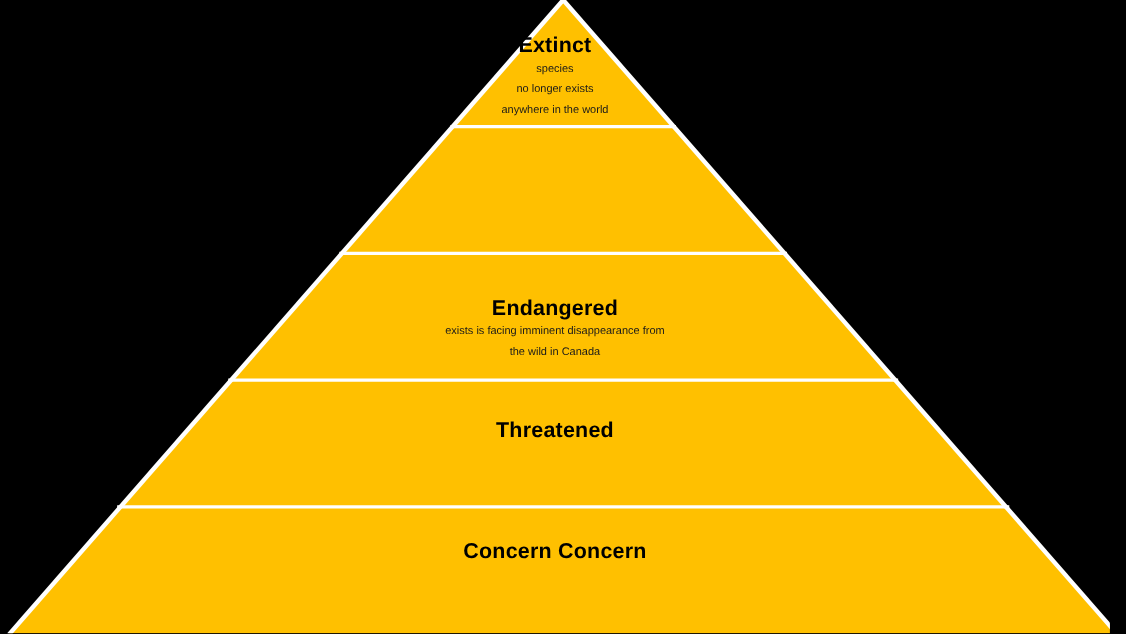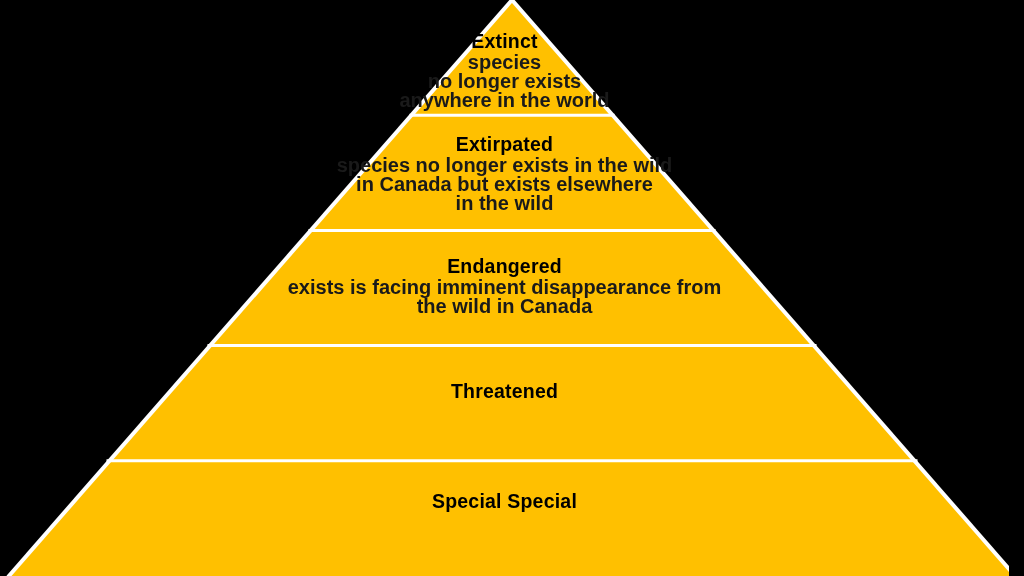--- a/index.html
+++ b/index.html
@@ -44,29 +44,29 @@
   .tier-title {
     margin: 0;
     font-size: 19.5px;
     line-height: 23px;
     font-weight: 700;
     color: var(--title-ink, #000000);
     letter-spacing: 0.2px;
   }
   .tier-desc {
     margin: 0;
-    font-size: 20px;
+    font-size: 10px;
     line-height: 19.2px;
-    font-weight: 700;
+    font-weight: 400;
     color: var(--body-ink, #1A1A1A);
     white-space: pre-line;
   }
   .t1 { top: 30px; }
   .t2 { top: 133px; }
-  .t3 { top: 255px; }
+  .t3 { top: 269px; }
   .t4 { top: 380px; }
   .t5 { top: 490px; }
 </style>
 </head>
 <body>
 
 <div class="stage">
 
   <svg class="pyramid-svg" width="1024" height="576" viewBox="0 0 1024 576" aria-hidden="true">
 
@@ -85,34 +85,28 @@
     <line class="edge" x1="512" y1="0" x2="1016" y2="577"></line>
   </svg>
 
   <div class="tier-text t1">
     <div class="tier-title">Extinct</div>
     <div class="tier-desc">species
 no longer exists
 anywhere in the world</div>
   </div>
 
-  <div class="tier-text t2">
-    <div class="tier-title">Extirpated</div>
-    <div class="tier-desc">species no longer exists in the wild
-in Canada but exists elsewhere
-in the wild</div>
-  </div>
 
   <div class="tier-text t3">
     <div class="tier-title">Endangered</div>
     <div class="tier-desc">exists is facing imminent disappearance from
 the wild in Canada</div>
   </div>
 
   <div class="tier-text t4">
     <div class="tier-title">Threatened</div>
   </div>
 
   <div class="tier-text t5">
-    <div class="tier-title">Special Special</div>
+    <div class="tier-title">Concern Concern</div>
   </div>
 
 </div>
 
 </body></html>

